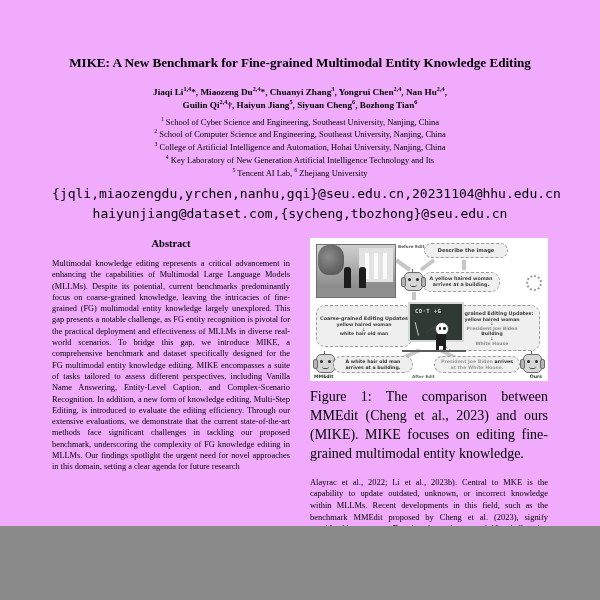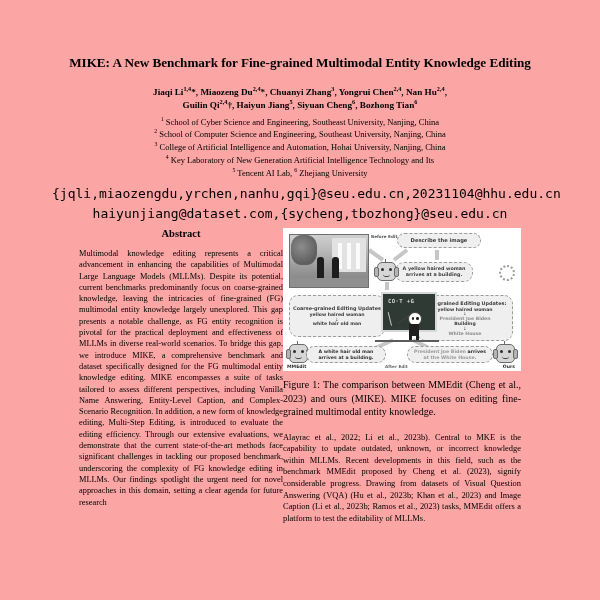--- a/index.html
+++ b/index.html
@@ -3,22 +3,22 @@
 <meta charset="utf-8">
 <style>
   html, body {
     margin: 0;
     padding: 0;
     background: #8a8a8a;
   }
   #page {
     position: relative;
     width: 600px;
-    height: 600px;
-    background: #fca5a5;
+    height: 526px;
+    background: #f0abfc;
     overflow: hidden;
     font-family: "Liberation Serif", "DejaVu Serif", serif;
     color: #000;
   }
   
   .header {
     padding: 0 52px;
   }
   .paper-title {
     font-size: 13.2px;
@@ -56,27 +56,27 @@
     font-family: "DejaVu Sans Mono", "Liberation Mono", monospace;
     font-size: 13px;
     line-height: 1.5;
     margin-top: 4px;
   }
   .emails .ln { display: block; }
 
   
   .columns {
     position: absolute;
-    top: 228px;
+    top: 238px;
     left: 0;
     width: 600px;
     height: 362px;
     display: flex;
     justify-content: space-between;
-    padding: 0 79px;
+    padding: 0 52px;
     box-sizing: border-box;
   }
   .col {
     width: 238px;
     position: relative;
   }
   .section-head {
     text-align: center;
     font-size: 10.5px;
     font-weight: bold;
@@ -88,21 +88,21 @@
     text-align: justify;
     text-justify: inter-word;
     hyphens: manual;
   }
   .body-text {
     font-size: 8.45px;
     line-height: 1.38;
     text-align: justify;
   }
   .fig-caption {
-    font-size: 10px;
+    font-size: 14px;
     line-height: 1.35;
     text-align: justify;
     margin-top: 7px;
   }
 
   
   .figure {
     position: relative;
     width: 238px;
     height: 143px;

